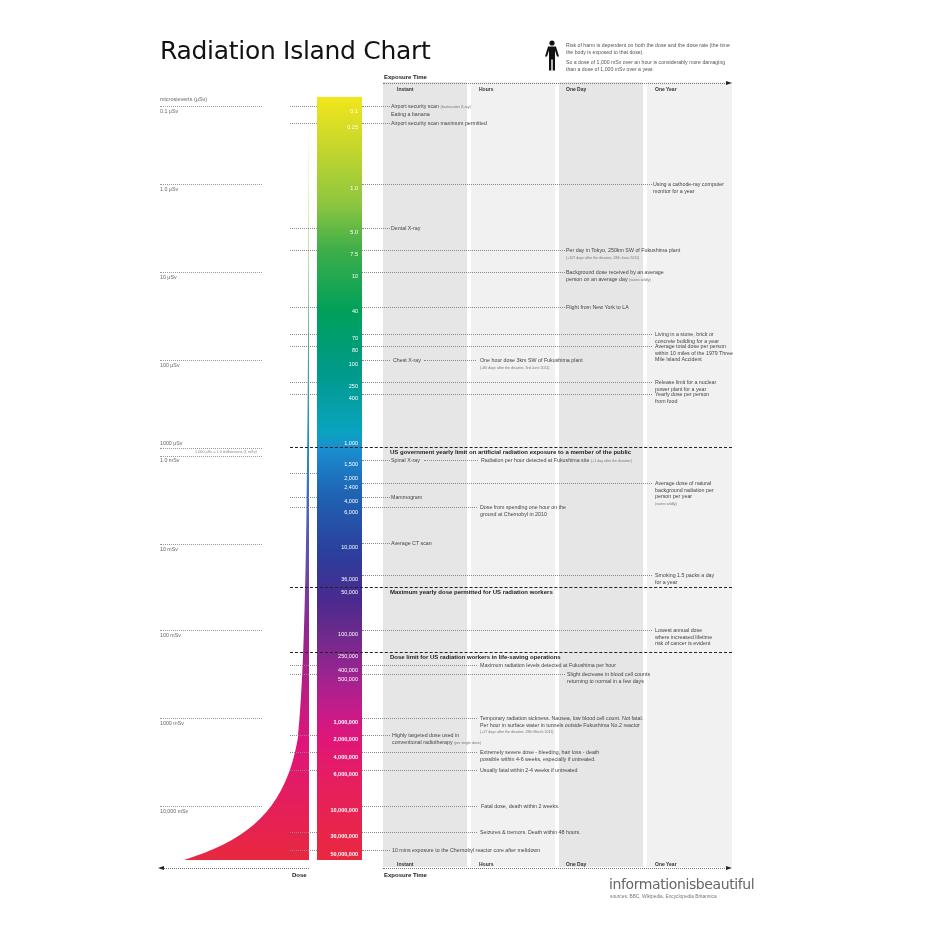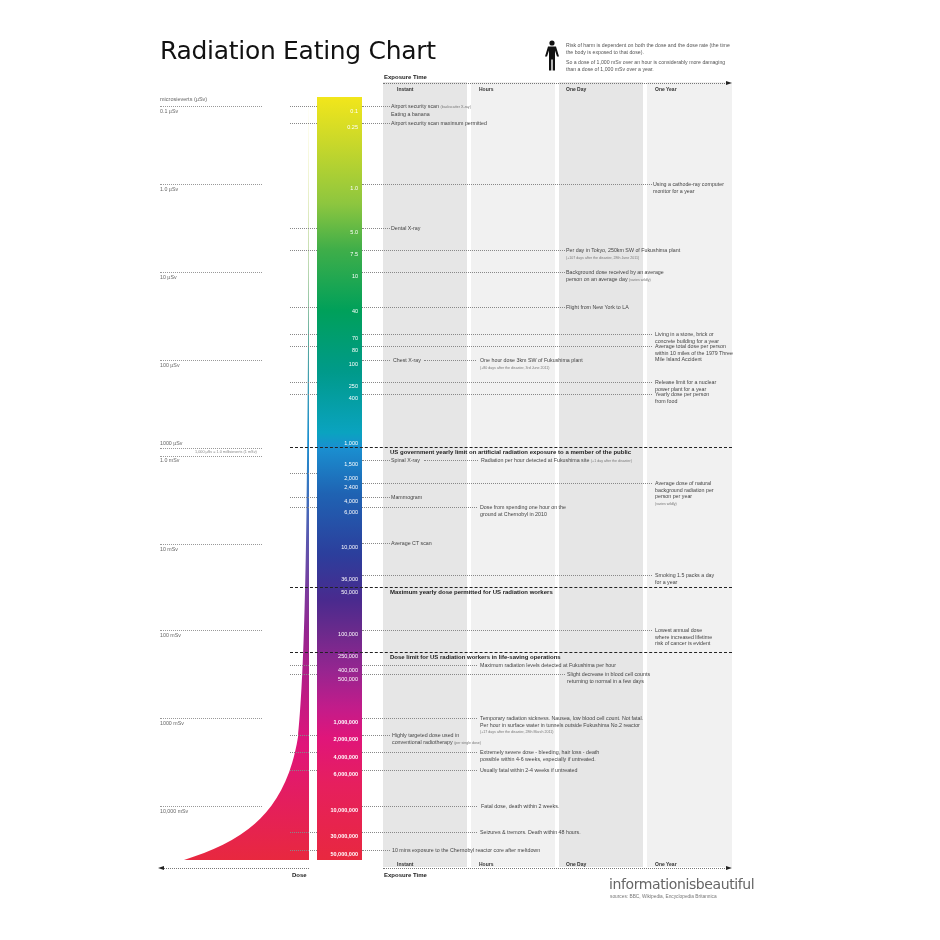--- a/index.html
+++ b/index.html
@@ -32,21 +32,21 @@
   .thr-lbl{position:absolute;left:390px;font-size:6px;font-weight:bold;color:#222;}
   .dose-lbl{left:292px;top:872px;font-size:6px;font-weight:bold;color:#222;}
   .logo{left:609px;top:876px;font-size:14px;color:#666;letter-spacing:-0.4px;font-family:"DejaVu Sans",sans-serif;}
   .src{left:610px;top:894px;font-size:4.8px;color:#777;}
   .unit{left:160px;top:96px;font-size:5.5px;color:#666;}
   .conv{left:195px;top:450px;font-size:3.8px;color:#888;}
 </style>
 </head>
 <body>
 
-<div class="abs title">Radiation Eating Chart</div>
+<div class="abs title">Radiation Island Chart</div>
 <svg class="abs person" viewBox="0 0 20 32">
   <circle cx="10" cy="3" r="2.6" fill="#111"></circle>
   <path d="M6 6.5 h8 l3 10 h-2 l-2-6 v20 h-2.3 v-11 h-1.4 v11 h-2.3 v-20 l-2 6 h-2 z" fill="#111"></path>
 </svg>
 <div class="abs note">
   <p>Risk of harm is dependent on both the dose and the dose rate (the time the body is exposed to that dose).</p>
   <p>So a dose of 1,000 mSv over an hour is considerably more damaging than a dose of 1,000 mSv over a year.</p>
 </div>
 
 <div class="col" style="left:383px;width:84px;background:#e6e6e6;"></div>

